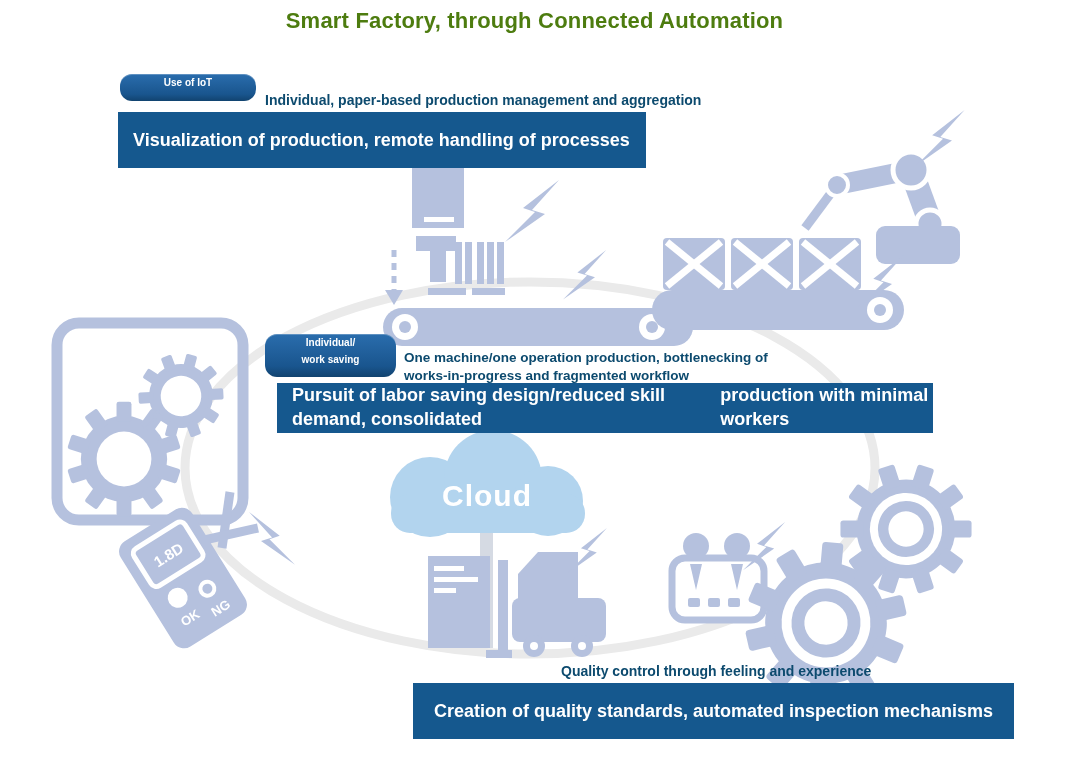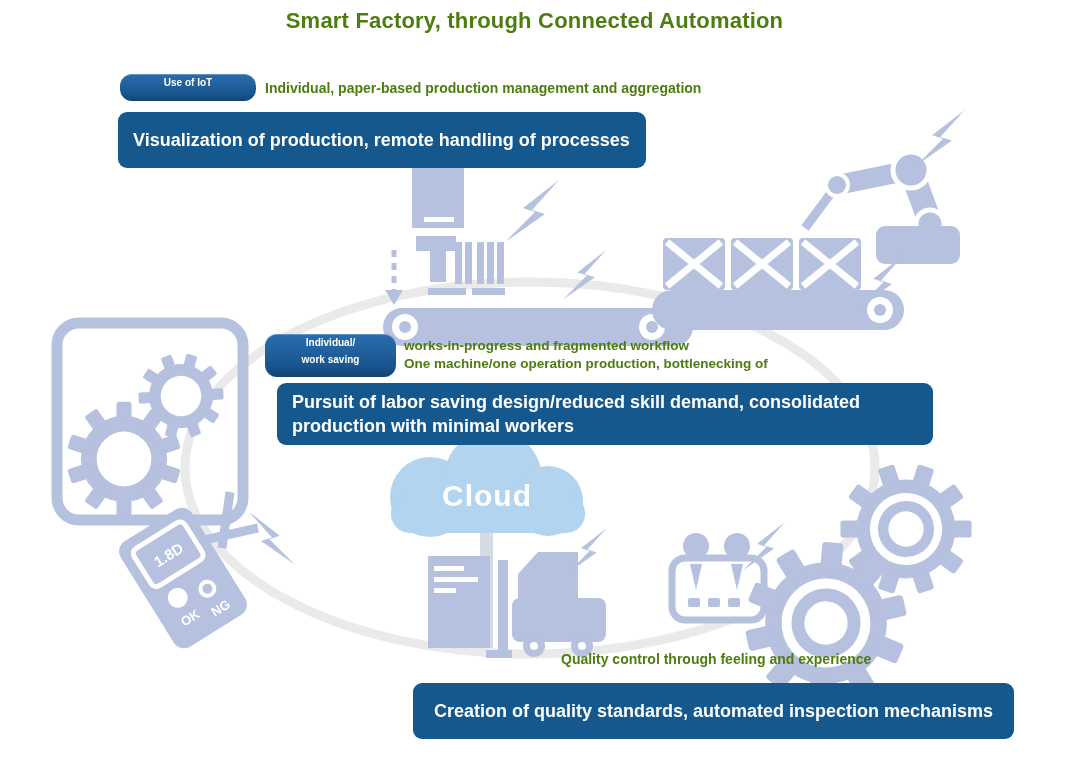--- a/index.html
+++ b/index.html
@@ -10,27 +10,27 @@
   .title { position:absolute; top:8px; left:0; width:100%; text-align:center;
            font-size:22px; font-weight:bold; color:#4d7c0f; letter-spacing:0.2px; }
   .badge { position:absolute; color:#fff; font-weight:bold; font-size:10px;
            border-radius:12px; display:flex; flex-direction:column; align-items:center;
            justify-content:flex-start; line-height:17px; text-align:center;
            background:linear-gradient(180deg,#2a6dad 0%,#19558e 75%,#11436f 100%);
            box-shadow: inset 0 1px 0 rgba(255,255,255,0.25); }
   .badge1 { left:120px; top:74px;  width:136px; height:27px; }
   .badge2 { left:265px; top:334px; width:131px; height:43px; }
   .badge3 { left:413px; top:645px; width:137px; height:27px; }
-  .desc { position:absolute; color:#4d7c0f; font-weight:bold; font-size:14px; white-space:nowrap; }
+  .desc { position:absolute; color:#0c4a6e; font-weight:bold; font-size:14px; white-space:nowrap;margin-top:12px; }
   .desc1 { left:265px; top:74px;  height:27px; display:flex; align-items:center; }
   .desc2 { left:404px; top:337px; line-height:18px; font-size:13.5px; }
   .desc3 { left:561px; top:645px; height:27px; display:flex; align-items:center; }
-  .banner { position:absolute; background:#15588E; color:#fff; font-weight:bold; font-size:18px;border-radius:9px; }
+  .banner { position:absolute; background:#15588E; color:#fff; font-weight:bold; font-size:18px; }
   .banner1 { left:118px; top:112px; width:528px; height:56px; display:flex; align-items:center; padding-left:15px; }
-  .banner2 { left:277px; top:383px; width:656px; height:62px; display:flex; flex-direction:column;
+  .banner2 { left:277px; top:383px; width:656px; height:50px; display:flex; flex-direction:row;
              justify-content:center; padding-left:15px; line-height:24px; }
   .banner3 { left:413px; top:683px; width:601px; height:56px; display:flex; align-items:center;
              justify-content:center; text-align:right; }
 </style>
 </head>
 <body>
 
 <div class="stage">
 
   <svg class="bg" width="1069" height="768" viewBox="0 0 1069 768">
@@ -210,22 +210,22 @@
   </div>
   <div class="banner banner1">
     <span>Visualization of production, remote handling of processes</span>
   </div>
 
   <div class="badge badge2">
     <span>Individual/</span>
     <span>work saving</span>
   </div>
   <div class="desc desc2">
+    <div>One machine/one operation production, bottlenecking of</div>
     <div>works-in-progress and fragmented workflow</div>
-    <div>One machine/one operation production, bottlenecking of</div>
   </div>
   <div class="banner banner2">
     <div>Pursuit of labor saving design/reduced skill demand, consolidated</div>
     <div>production with minimal workers</div>
   </div>
 
   <div class="desc desc3">
     <span>Quality control through feeling and experience</span>
   </div>
   <div class="banner banner3">

